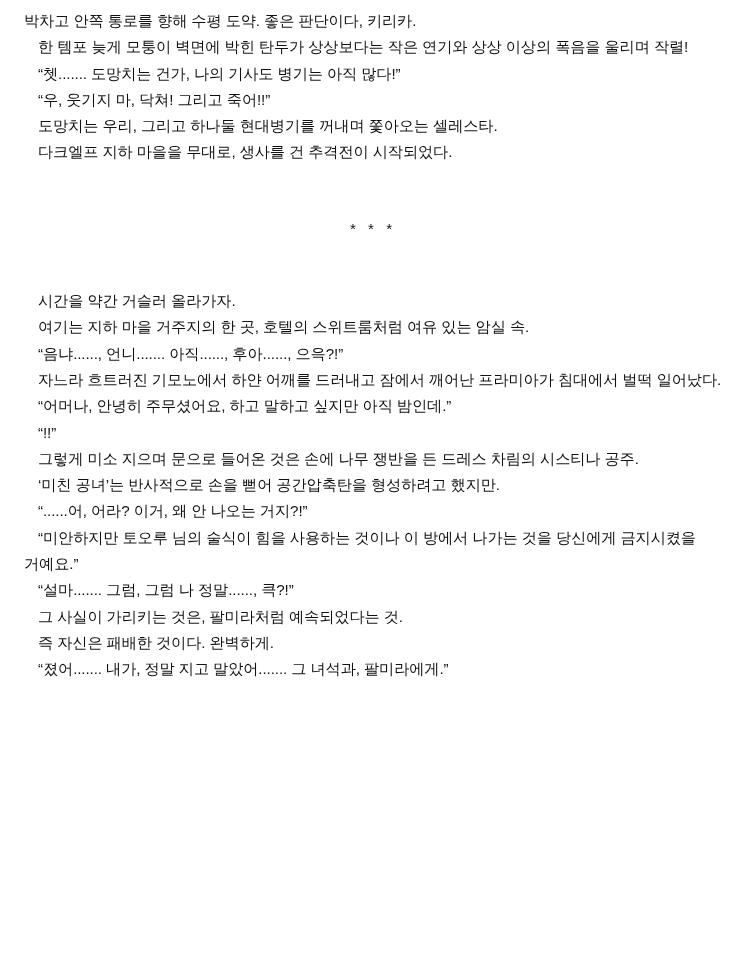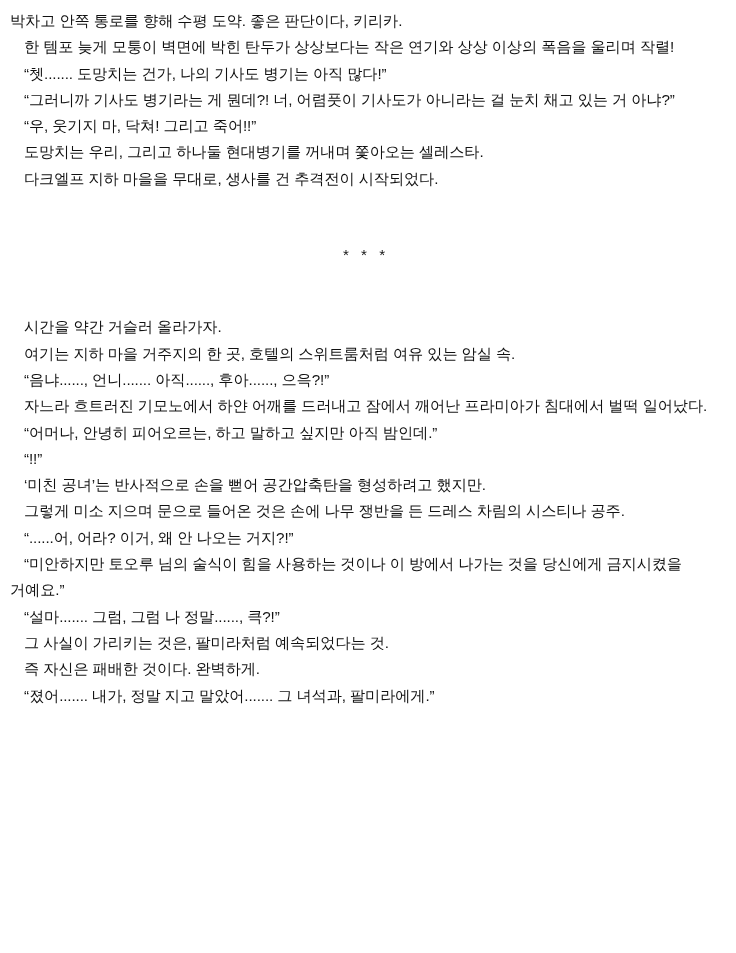--- a/index.html
+++ b/index.html
@@ -10,21 +10,21 @@
   body {
     width: 736px;
     min-height: 953px;
     font-family: "Liberation Sans", sans-serif;
     color: #1a1a1a;
   }
   .page {
     width: 736px;
     min-height: 953px;
     box-sizing: border-box;
-    padding: 8px 14px 10px 10px;
+    padding: 8px 14px 10px 24px;
     background: #ffffff;
   }
   .para {
     font-size: 15.2px;
     line-height: 1.73;
     letter-spacing: -0.1px;
     margin: 0;
     color: #111111;
     word-break: keep-all;
     white-space: pre-wrap;
@@ -45,41 +45,40 @@
 </style>
 </head>
 <body>
 
 <div class="page">
 
   <div>
     <p class="para">박차고 안쪽 통로를 향해 수평 도약. 좋은 판단이다, 키리카.</p>
     <p class="para indent">한 템포 늦게 모퉁이 벽면에 박힌 탄두가 상상보다는 작은 연기와 상상 이상의 폭음을 울리며 작렬!</p>
     <p class="para indent">“쳇....... 도망치는 건가, 나의 기사도 병기는 아직 많다!”</p>
-    <p class="para indent">“그러니까 기사도 병기라는 게 뭔데?! 너, 어렴풋이 기사도가 아니라는 걸 눈치 채고 있는 거 아냐?”</p>
     <p class="para indent">“우, 웃기지 마, 닥쳐! 그리고 죽어!!”</p>
     <p class="para indent">도망치는 우리, 그리고 하나둘 현대병기를 꺼내며 쫓아오는 셀레스타.</p>
     <p class="para indent">다크엘프 지하 마을을 무대로, 생사를 건 추격전이 시작되었다.</p>
   </div>
 
   <div class="gap-lg"></div>
 
   <div class="scene-break">* * *</div>
 
   <div class="gap-md"></div>
 
   <div>
     <p class="para indent">시간을 약간 거슬러 올라가자.</p>
     <p class="para indent">여기는 지하 마을 거주지의 한 곳, 호텔의 스위트룸처럼 여유 있는 암실 속.</p>
     <p class="para indent">“음냐......, 언니....... 아직......, 후아......, 으윽?!”</p>
     <p class="para indent">자느라 흐트러진 기모노에서 하얀 어깨를 드러내고 잠에서 깨어난 프라미아가 침대에서 벌떡 일어났다.</p>
-    <p class="para indent">“어머나, 안녕히 피어오르는, 하고 말하고 싶지만 아직 밤인데.”</p>
+    <p class="para indent">“어머나, 안녕히 주무셨어요, 하고 말하고 싶지만 아직 밤인데.”</p>
     <p class="para indent">“!!”</p>
+    <p class="para indent">그렇게 미소 지으며 문으로 들어온 것은 손에 나무 쟁반을 든 드레스 차림의 시스티나 공주.</p>
     <p class="para indent">‘미친 공녀’는 반사적으로 손을 뻗어 공간압축탄을 형성하려고 했지만.</p>
-    <p class="para indent">그렇게 미소 지으며 문으로 들어온 것은 손에 나무 쟁반을 든 드레스 차림의 시스티나 공주.</p>
     <p class="para indent">“......어, 어라? 이거, 왜 안 나오는 거지?!”</p>
     <p class="para indent">“미안하지만 토오루 님의 술식이 힘을 사용하는 것이나 이 방에서 나가는 것을 당신에게 금지시켰을 거예요.”</p>
     <p class="para indent">“설마....... 그럼, 그럼 나 정말......, 큭?!”</p>
     <p class="para indent">그 사실이 가리키는 것은, 팔미라처럼 예속되었다는 것.</p>
     <p class="para indent">즉 자신은 패배한 것이다. 완벽하게.</p>
     <p class="para indent">“졌어....... 내가, 정말 지고 말았어....... 그 녀석과, 팔미라에게.”</p>
   </div>
 
 </div>
 

